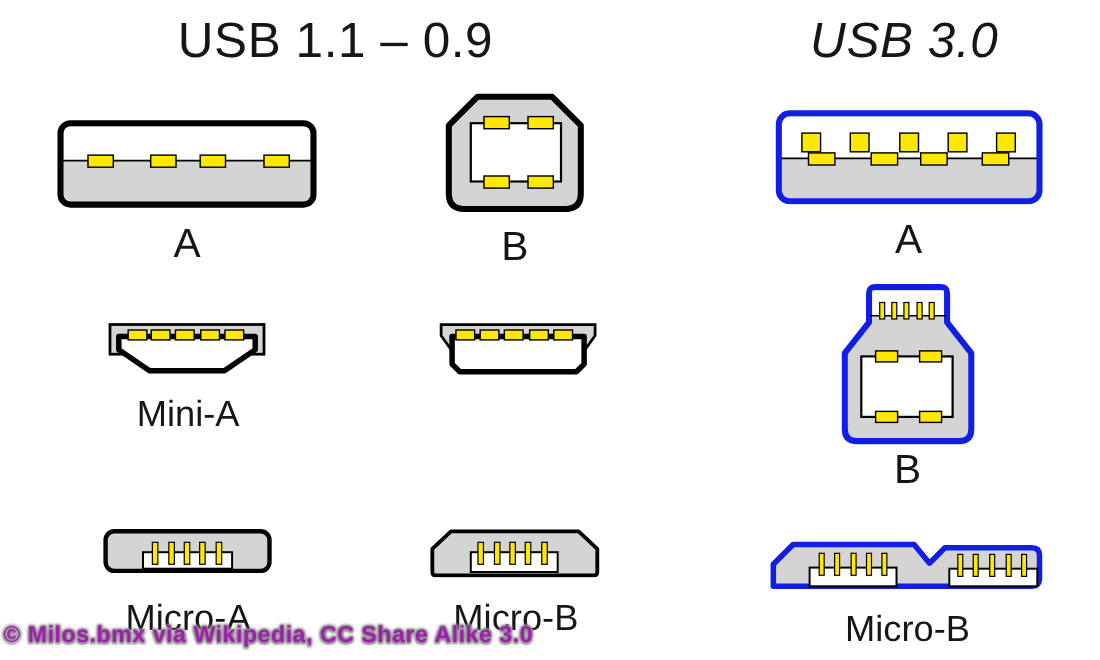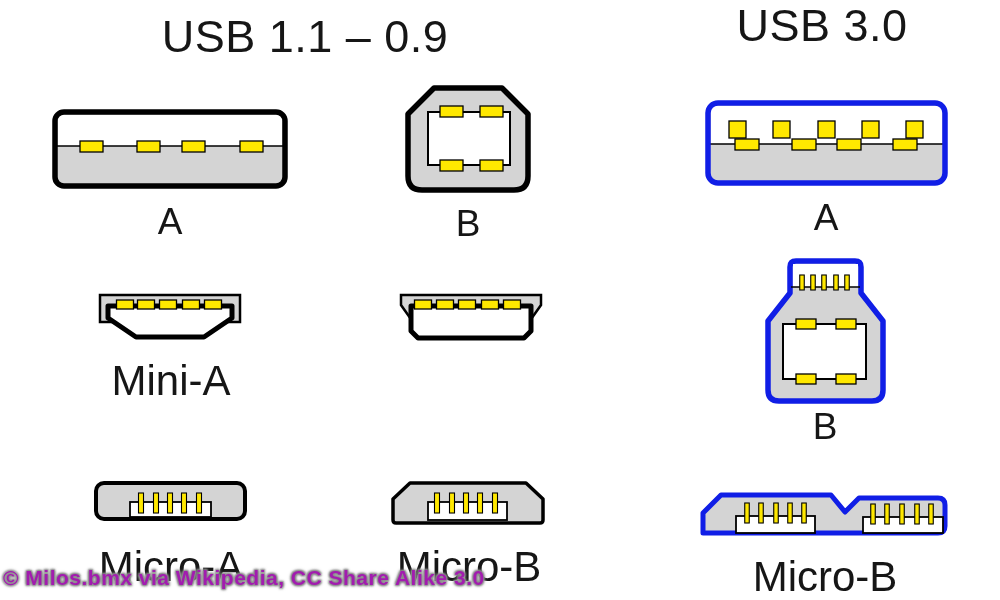--- a/index.html
+++ b/index.html
@@ -8,21 +8,21 @@
     overflow:hidden;font-family:"Liberation Sans",sans-serif;color:#111;
   }
   .title{
     position:absolute;text-align:center;font-size:45px;letter-spacing:0.5px;color:#161616;
   }
   .connector{position:absolute;}
   .clabel{
     position:absolute;text-align:center;color:#161616;
   }
   .lbl-big{font-size:37px;}
-  .lbl-mid{font-size:42px;}
+  .lbl-mid{font-size:33px;}
   .watermark{
     position:absolute;left:3px;top:566px;font-size:21px;font-weight:bold;
     color:#a21caf;letter-spacing:0.5px;z-index:5;
     text-shadow:1px 1px 2px #8d8d8d,-1px -1px 2px #8d8d8d,1px -1px 2px #8d8d8d,
                 -1px 1px 2px #8d8d8d,0 0 4px #9a9a9a;
     text-align:center;
   }
   svg{display:block;}
   .shell{fill:var(--shell-gray,#d4d4d4);}
   .pin{fill:var(--pin-yellow,#ffe800);stroke:var(--outline-black,#000);stroke-width:1.3;}
@@ -30,21 +30,21 @@
   .cavity{fill:#ffffff;stroke:var(--outline-black,#000);}
   .black-stroke{stroke:var(--outline-black,#000);}
   .blue-stroke{stroke:var(--usb3-blue,#101ee6);}
 </style>
 </head>
 <body>
 
 <div id="canvas">
 
   <div class="title" style="left:55px;top:11px;width:500px;">USB 1.1 – 0.9</div>
-  <div class="title" style="left:672px;top:0;width:300px;">USB 3.0</div>
+  <div class="title" style="left:672px;top:11px;width:300px;font-style:italic;">USB 3.0</div>
 
   <div class="connector" style="left:51px;top:108px;">
     <svg width="238" height="82" viewBox="0 0 238 82">
       <rect class="shell" x="4" y="4" width="230" height="74" rx="9"></rect>
       <rect x="7" y="7" width="224" height="31" fill="#ffffff"></rect>
       <line class="black-stroke" x1="5" y1="38" x2="233" y2="38" stroke-width="1.5"></line>
       <rect class="pin" x="29" y="33" width="23" height="11"></rect>
       <rect class="pin" x="86" y="33" width="23" height="11"></rect>
       <rect class="pin" x="131" y="33" width="23" height="11"></rect>
       <rect class="pin" x="189" y="33" width="23" height="11"></rect>

